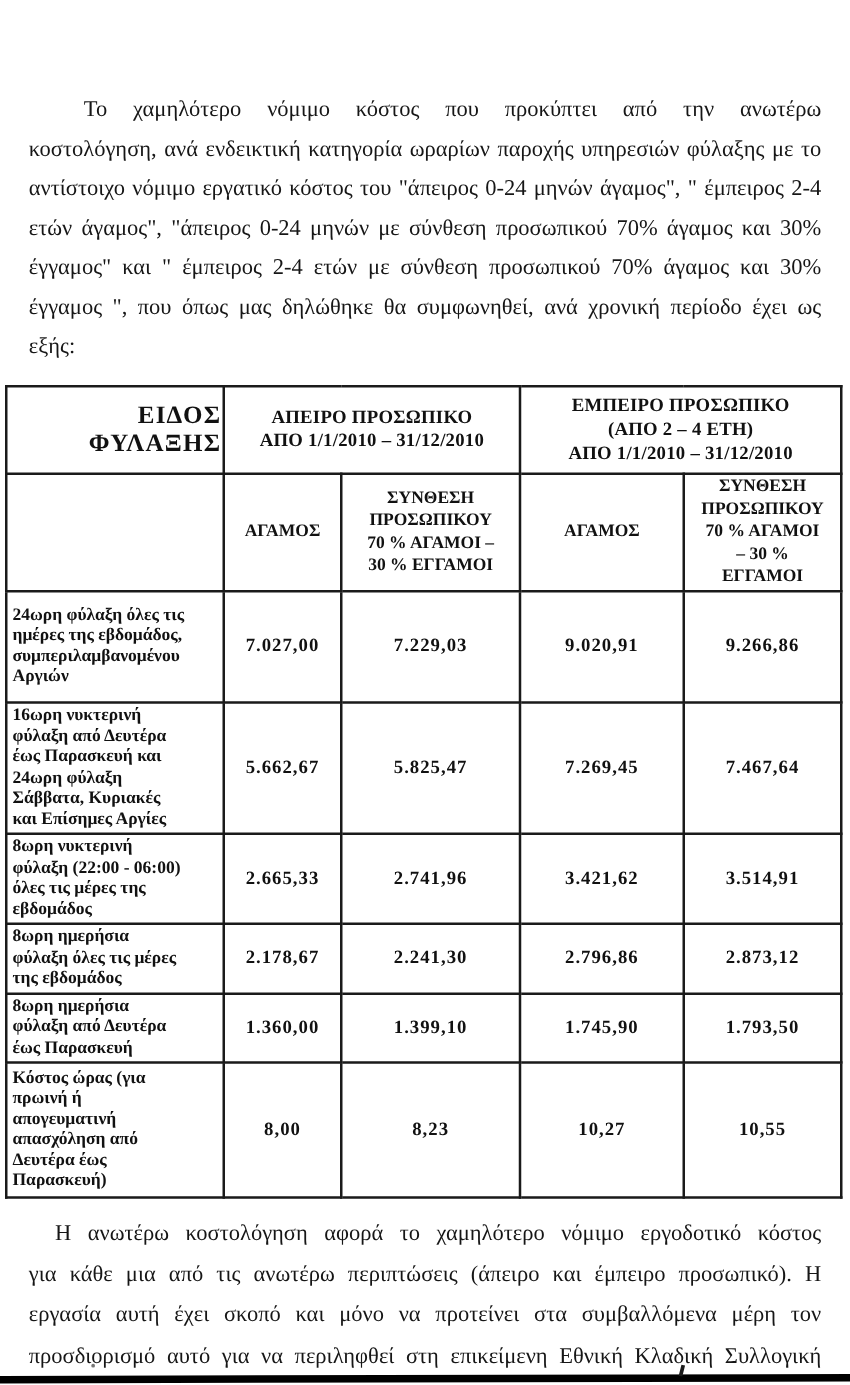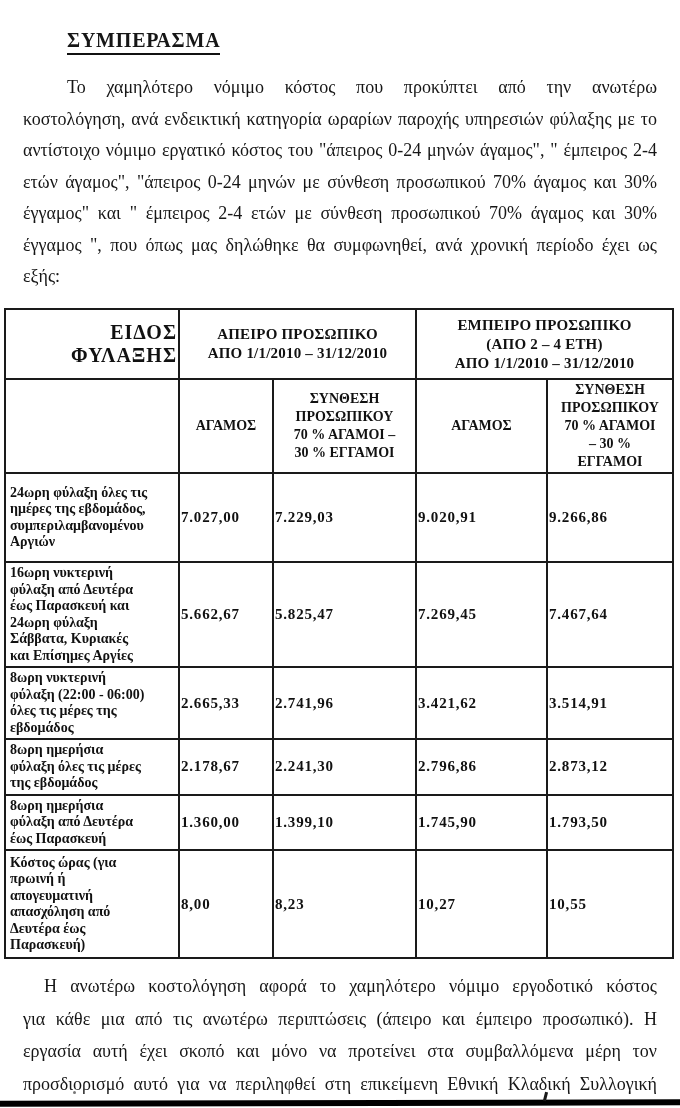--- a/index.html
+++ b/index.html
@@ -36,32 +36,31 @@
   .cost-table tbody tr:nth-child(1){height:89px;}
   .cost-table tbody tr:nth-child(2){height:86px;}
   .cost-table tbody tr:nth-child(3){height:69px;border-radius:25px;}
   .cost-table tbody tr:nth-child(4){height:53px;}
   .cost-table tbody tr:nth-child(5){height:53px;}
   .cost-table tbody tr:nth-child(6){height:108px;}
   th.h-type{font-size:20px;letter-spacing:1px;text-align:right;}
   th.h-group{font-size:15px;line-height:19px;text-align:center;letter-spacing:.2px;}
   th.h-sub{font-size:14px;line-height:18px;text-align:center;}
   td.lbl{font-size:14px;line-height:16.5px;text-align:left;padding:2px 2px 2px 4px;}
-  td.num{font-size:15px;letter-spacing:.8px;}
+  td.num{font-size:15px;text-align:center;letter-spacing:.8px;}
   
   .scan-bar{position:absolute;left:0;top:1100px;width:682px;height:6px;background:#000;transform:rotate(-.12deg);}
   .scan-tick{position:absolute;left:544px;top:1092px;width:3px;height:9px;background:#1a1a1a;transform:rotate(14deg);}
   .scan-speck{position:absolute;left:73px;top:1091px;width:3px;height:3px;background:#777;border-radius:50%;}
 </style>
 </head>
 <body>
 
 <div class="page">
 
-  <div class="doc-title">ΣΥΜΠΕΡΑΣΜΑ</div>
 
   <div class="para para1">
       <div class="line indent1">Το χαμηλότερο νόμιμο κόστος που προκύπτει από την ανωτέρω</div>
       <div class="line">κοστολόγηση, ανά ενδεικτική κατηγορία ωραρίων παροχής υπηρεσιών φύλαξης με το</div>
       <div class="line">αντίστοιχο νόμιμο εργατικό κόστος του "άπειρος 0-24 μηνών άγαμος", " έμπειρος 2-4</div>
       <div class="line">ετών άγαμος", "άπειρος 0-24 μηνών με σύνθεση προσωπικού 70% άγαμος και 30%</div>
       <div class="line">έγγαμος" και " έμπειρος 2-4 ετών με σύνθεση προσωπικού 70% άγαμος και 30%</div>
       <div class="line">έγγαμος ", που όπως μας δηλώθηκε θα συμφωνηθεί, ανά χρονική περίοδο έχει ως</div>
       <div class="line last-left">εξής:</div>
     </div>

